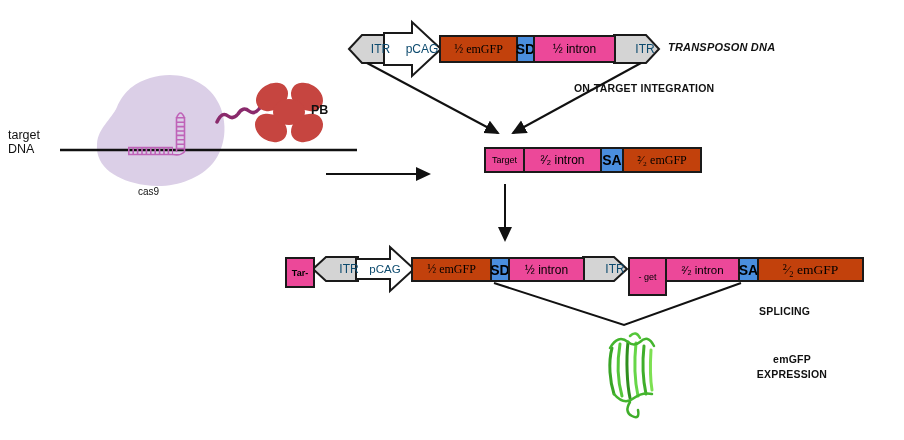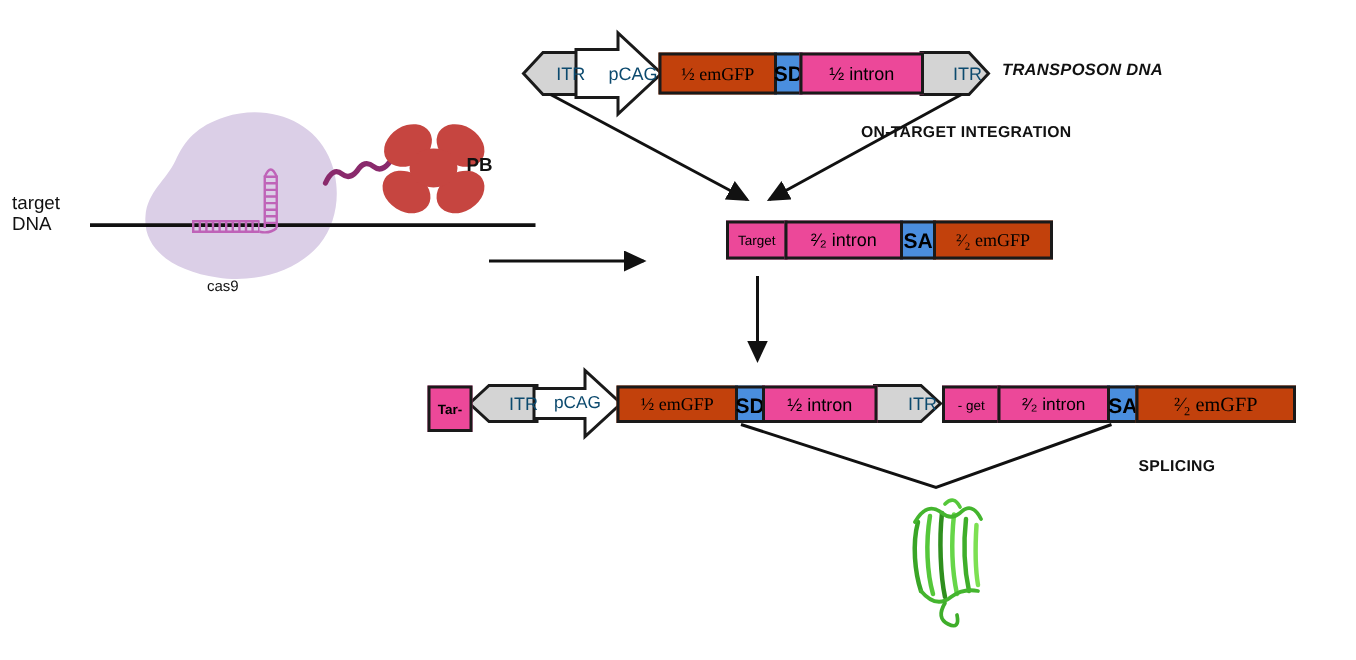--- a/index.html
+++ b/index.html
@@ -112,26 +112,28 @@
   <div class="seg blue sdsa" style="left:600px;top:147px;width:24px;height:26px;">SA</div>
   <div class="seg purple" style="left:622px;top:147px;width:80px;height:26px;">²⁄₂ emGFP</div>
 
   <div class="seg tiny" style="left:285px;top:257px;width:30px;height:31px;font-weight:bold;">Tar-</div>
   <div class="shapelabel" style="left:320px;top:257px;width:36px;height:24px;">ITR</div>
   <div class="shapelabel" style="left:357px;top:257px;width:34px;height:24px;font-size:11.5px;">pCAG</div>
   <div class="seg purple" style="left:411px;top:257px;width:81px;height:25px;">½ emGFP</div>
   <div class="seg blue sdsa" style="left:490px;top:257px;width:20px;height:25px;">SD</div>
   <div class="seg" style="left:508px;top:257px;width:77px;height:25px;">½ intron</div>
   <div class="shapelabel" style="left:585px;top:257px;width:38px;height:24px;">ITR</div>
-  <div class="seg tiny" style="left:628px;top:257px;width:39px;height:25px;">- get</div>
+  <div class="seg tiny" style="left:628px;top:257px;width:39px;height:39px;">- get</div>
   <div class="seg" style="left:665px;top:257px;width:75px;height:25px;font-size:11.5px;">²⁄₂ intron</div>
   <div class="seg blue sdsa" style="left:738px;top:257px;width:21px;height:25px;">SA</div>
   <div class="seg purple big" style="left:757px;top:257px;width:107px;height:25px;">²⁄₂ emGFP</div>
 
   <div class="cap" style="left:759px;top:305px;font-size:10.5px;text-align:center;">SPLICING</div>
+  <div class="cap center" style="left:750px;top:352px;width:84px;font-size:10.5px;">emGFP
+EXPRESSION</div>
 
   <div class="legend">
     
     
     
     
     
     
   </div>
 

